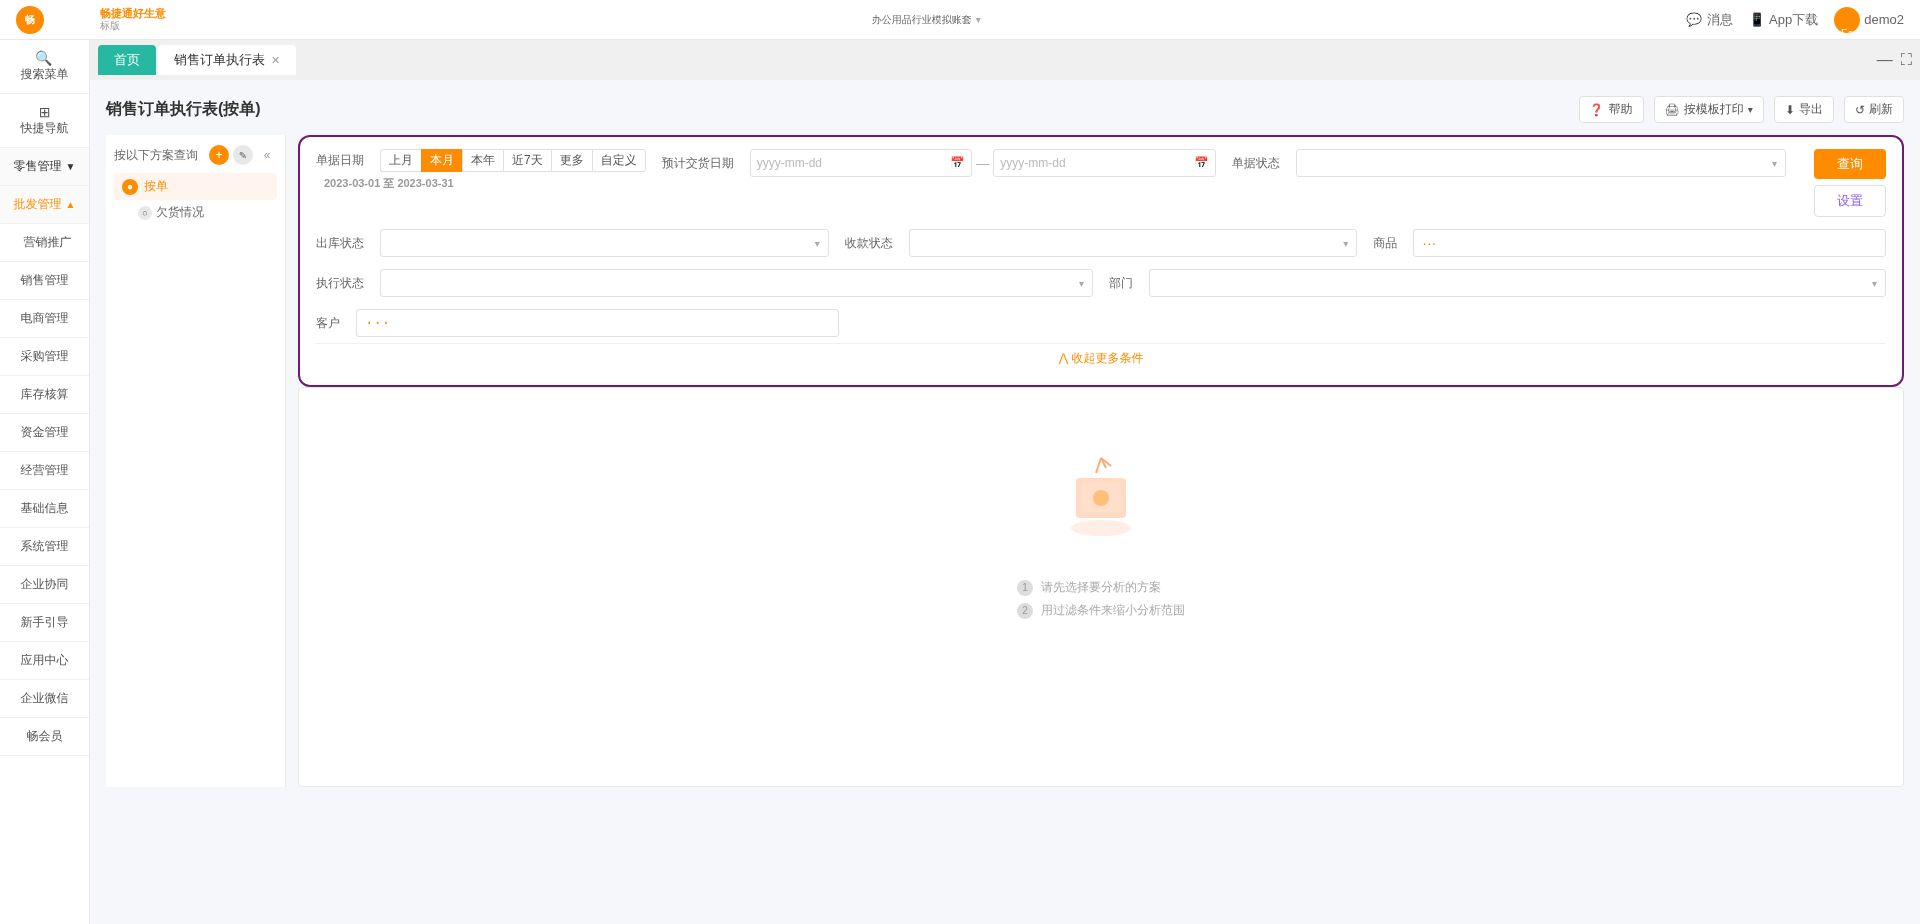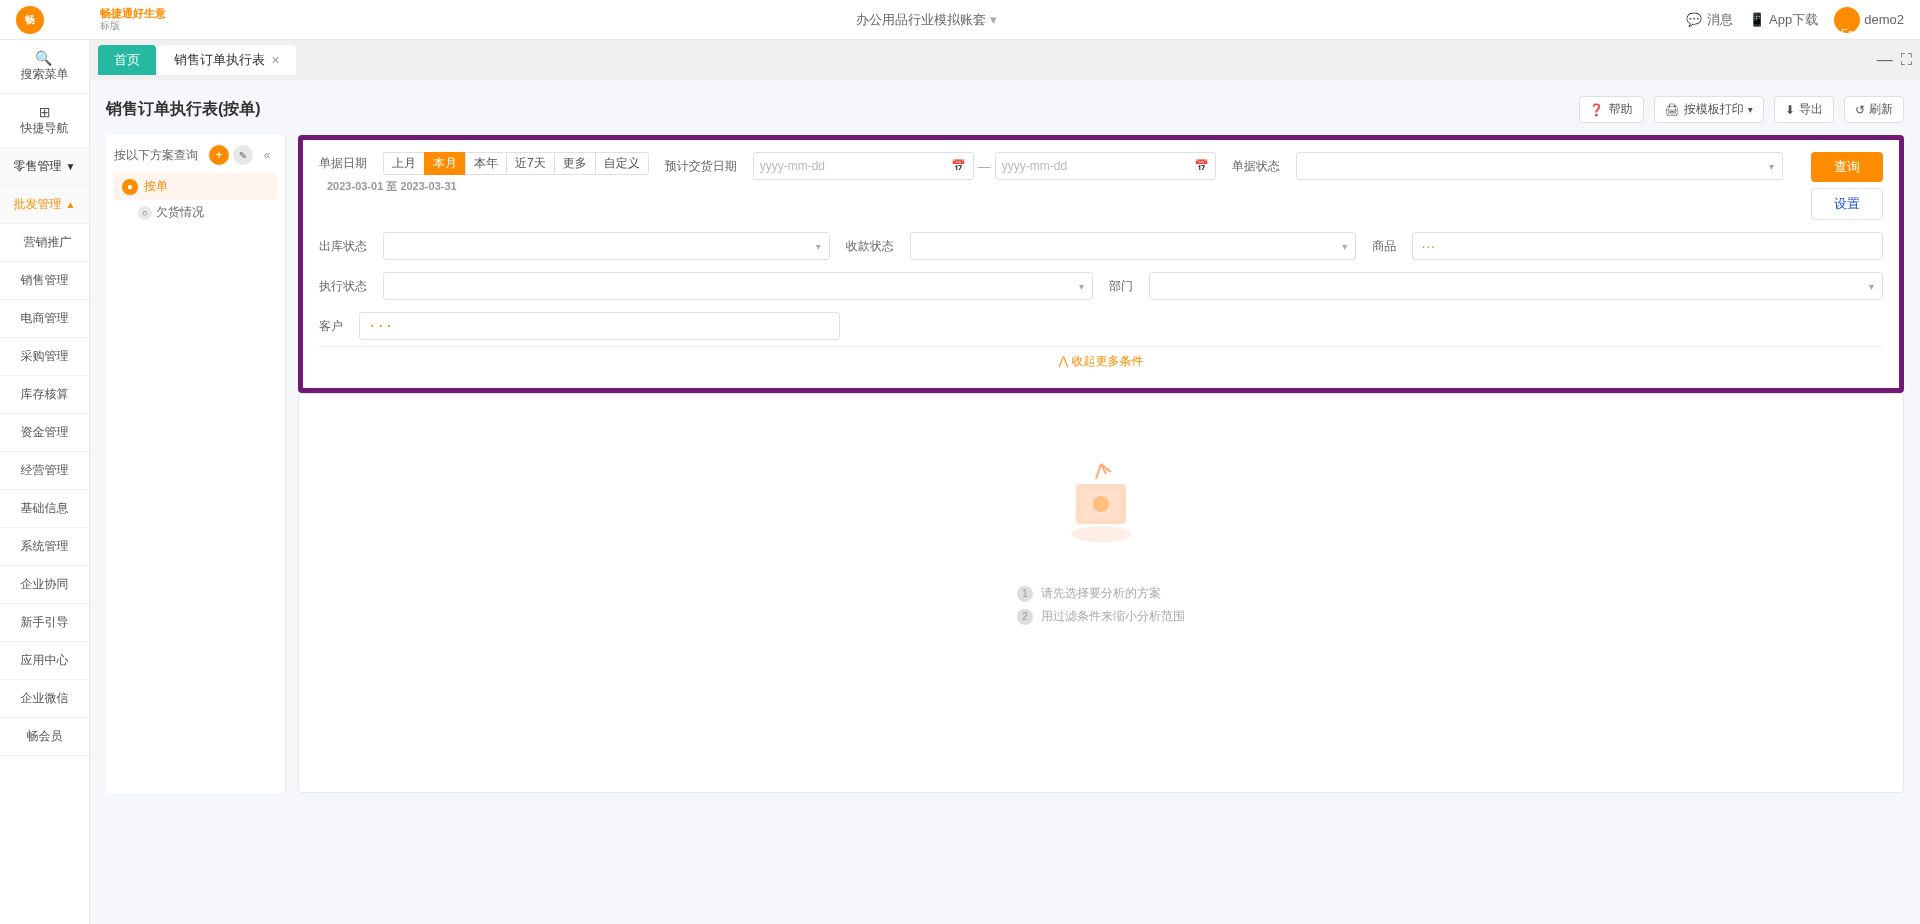--- a/index.html
+++ b/index.html
@@ -9,21 +9,21 @@
     .top-header {
       display: flex; align-items: center; justify-content: space-between;
       background: #fff; height: 40px; padding: 0 16px;
       border-bottom: 1px solid #e8e8e8; flex-shrink: 0;
     }
     .top-header-left { display: flex; align-items: center; gap: 8px; }
     .logo-circle {
       width: 28px; height: 28px; background: #ff8c00; border-radius: 50%;
       display: flex; align-items: center; justify-content: center; color: #fff; font-size: 10px; font-weight: bold;
     }
-    .top-header-center { display: flex; align-items: center; gap: 4px; color: #666; font-size: 13px; }
+    .top-header-center { display: flex; align-items: center; gap: 4px; color: #666; font-size: 10px; }
     .top-header-right { display: flex; align-items: center; gap: 16px; color: #666; font-size: 13px; }
     .top-header-right .item { display: flex; align-items: center; gap: 4px; cursor: pointer; }
     .avatar { width: 26px; height: 26px; border-radius: 50%; background: #ff8c00; display: flex; align-items: center; justify-content: center; color: #fff; font-size: 11px; }
 
     
     .main-layout { display: flex; flex: 1; overflow: hidden; }
 
     
     .sidebar {
       width: 90px; background: #fff; border-right: 1px solid #e8e8e8;
@@ -81,21 +81,21 @@
     .scheme-btn { width: 20px; height: 20px; border-radius: 50%; border: none; cursor: pointer; display: flex; align-items: center; justify-content: center; font-size: 12px; }
     .scheme-btn.add { background: #ff8c00; color: #fff; }
     .scheme-btn.edit { background: #e8e8e8; color: #666; }
     .scheme-btn.collapse { background: none; color: #999; }
     .scheme-item { display: flex; align-items: center; gap: 6px; padding: 5px 8px; cursor: pointer; border-radius: 4px; font-size: 12px; color: #333; }
     .scheme-item.active { background: #fff5ee; color: #ff8c00; }
     .scheme-item .scheme-icon { width: 16px; height: 16px; border-radius: 50%; display: flex; align-items: center; justify-content: center; font-size: 10px; }
     .scheme-item.active .scheme-icon { background: #ff8c00; color: #fff; }
     .scheme-sub-item { padding: 4px 8px 4px 24px; cursor: pointer; font-size: 12px; color: #666; display: flex; align-items: center; gap: 4px; }
     .sub-icon { width: 14px; height: 14px; border-radius: 50%; background: #e8e8e8; display: flex; align-items: center; justify-content: center; font-size: 9px; }
-    .filter-section { background: #fff; padding: 12px 16px; border: 5px solid #701a75; border-radius: 4px; }
+    .filter-section { background: #fff; padding: 12px 16px; border: 2px solid #701a75; border-radius: 12px; }
     .date-label { color: #666; font-size: 12px; white-space: nowrap; margin-right: 8px; }
     .date-tabs { display: flex; gap: 0; }
     .date-tab {
       padding: 2px 8px; font-size: 12px; cursor: pointer; color: #555;
       border: 1px solid #e0e0e0; border-right: none; background: #fff;
     }
     .date-tab:first-child { border-radius: 3px 0 0 3px; }
     .date-tab:last-child { border-radius: 0 3px 3px 0; border-right: 1px solid #e0e0e0; }
     .date-tab.active { background: #ff8c00; color: #fff; border-color: #ff8c00; }
     .date-sub { font-size: 11px; color: #999; margin-left: 8px; font-weight: bold; }
@@ -118,21 +118,21 @@
       text-align: center; padding: 6px; color: #ff8c00; font-size: 12px;
       cursor: pointer; background: #fff; border-top: 1px solid #f0f0f0;
     }
 
     .right-actions { display: flex; flex-direction: column; gap: 6px; padding-left: 12px; }
     .query-btn {
       background: #ff8c00; color: #fff; border: none; border-radius: 4px;
       padding: 6px 8px; font-size: 13px; cursor: pointer; white-space: nowrap;
     }
     .settings-btn {
-      background: #fff; color: #1d4ed8; border: 1px solid #e0e0e0; border-radius: 4px;
+      background: #fff; color: #8b5cf6; border: 1px solid #e0e0e0; border-radius: 4px;
       padding: 6px 22px; font-size: 13px; cursor: pointer; white-space: nowrap;
     }
 
     
     .main-panel { display: flex; gap: 12px; }
 
     
     .empty-state {
       display: flex; flex-direction: column; align-items: center; justify-content: center;
       padding: 60px 20px; color: #999;

